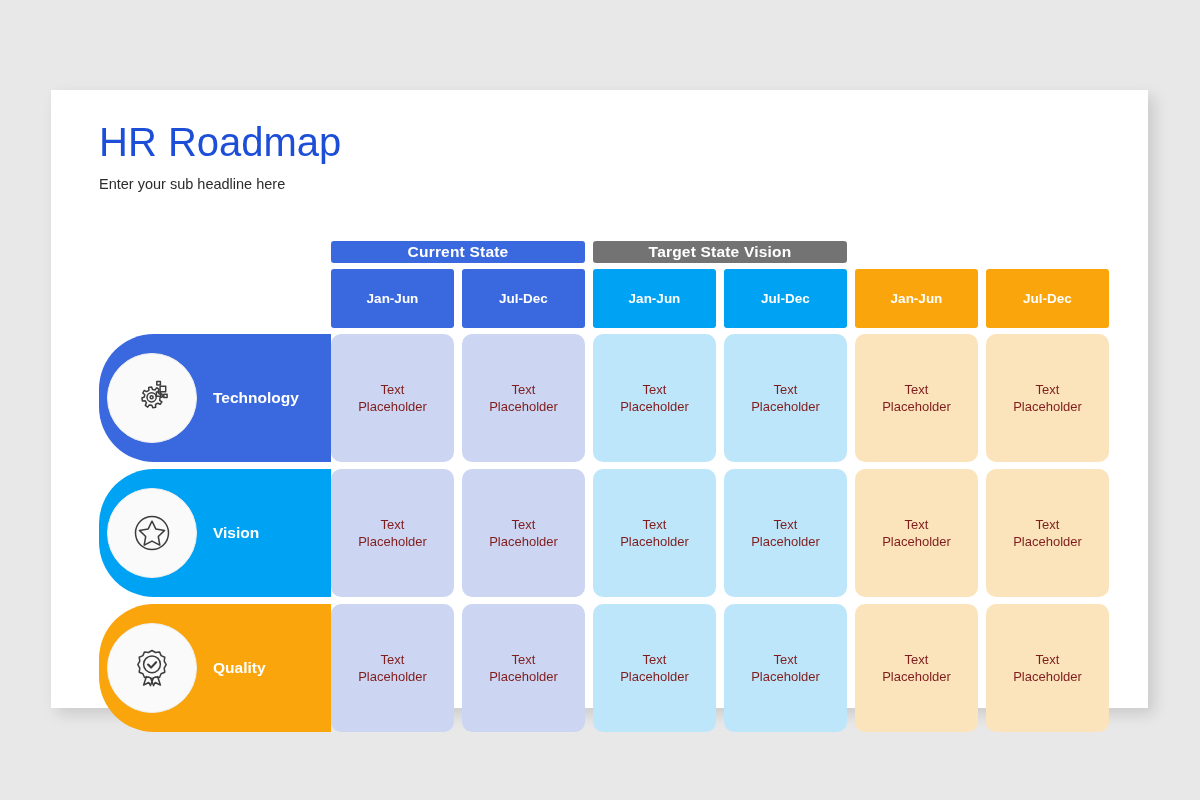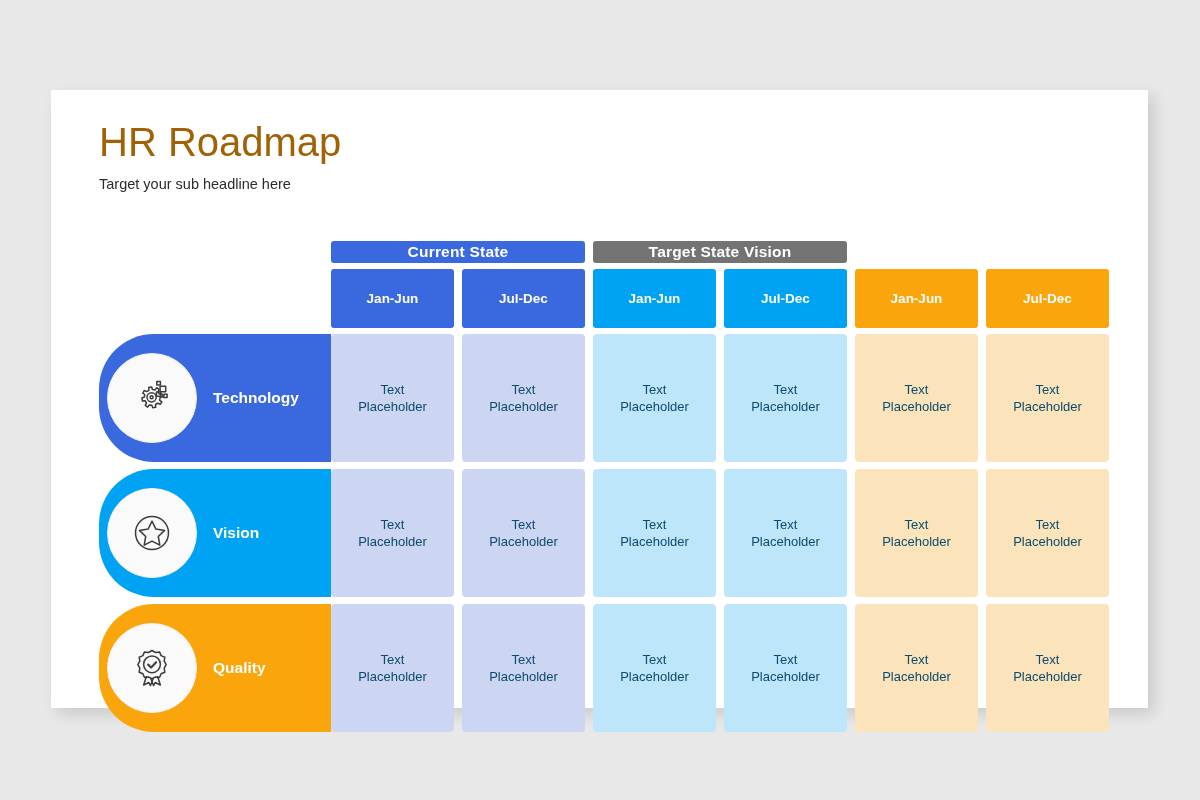--- a/index.html
+++ b/index.html
@@ -27,21 +27,21 @@
 
   
   #title-block {
     position: absolute;
     left: 48px;
     top: 28px;
   }
   #page-title {
     font-size: 40px;
     font-weight: 400;
-    color: #a16207;
+    color: #1d4ed8;
     letter-spacing: 0px;
     line-height: 48px;
     white-space: nowrap;
   }
   #page-subtitle {
     font-size: 14.5px;
     font-weight: 400;
     color: #2b2b2b;
     margin-top: 10px;
     white-space: nowrap;
@@ -136,39 +136,39 @@
   .row-label-text {
     margin-left: 16px;
     color: #ffffff;
     font-size: 15.5px;
     font-weight: bold;
   }
 
   .cell {
     flex: 0 0 123px;
     margin-right: 8px;
-    border-radius: 4px;
+    border-radius: 10px;
     display: flex;
     align-items: center;
     justify-content: center;
     text-align: center;
     font-size: 13px;
     line-height: 17px;
-    color: #0c4a6e;
+    color: #7f1d1d;
   }
   .cell:last-child { margin-right: 0; }
 </style>
 </head>
 <body>
 
 <div id="slide-card">
 
   <div id="title-block">
     <div id="page-title">HR Roadmap</div>
-    <div id="page-subtitle">Target your sub headline here</div>
+    <div id="page-subtitle">Enter your sub headline here</div>
   </div>
 
   <div id="matrix">
 
     <div class="group-header-row">
       <div class="label-col-spacer"></div>
 
       <div class="group-header" style="background:#3a68df">
         <span>Current State</span>
       </div>

